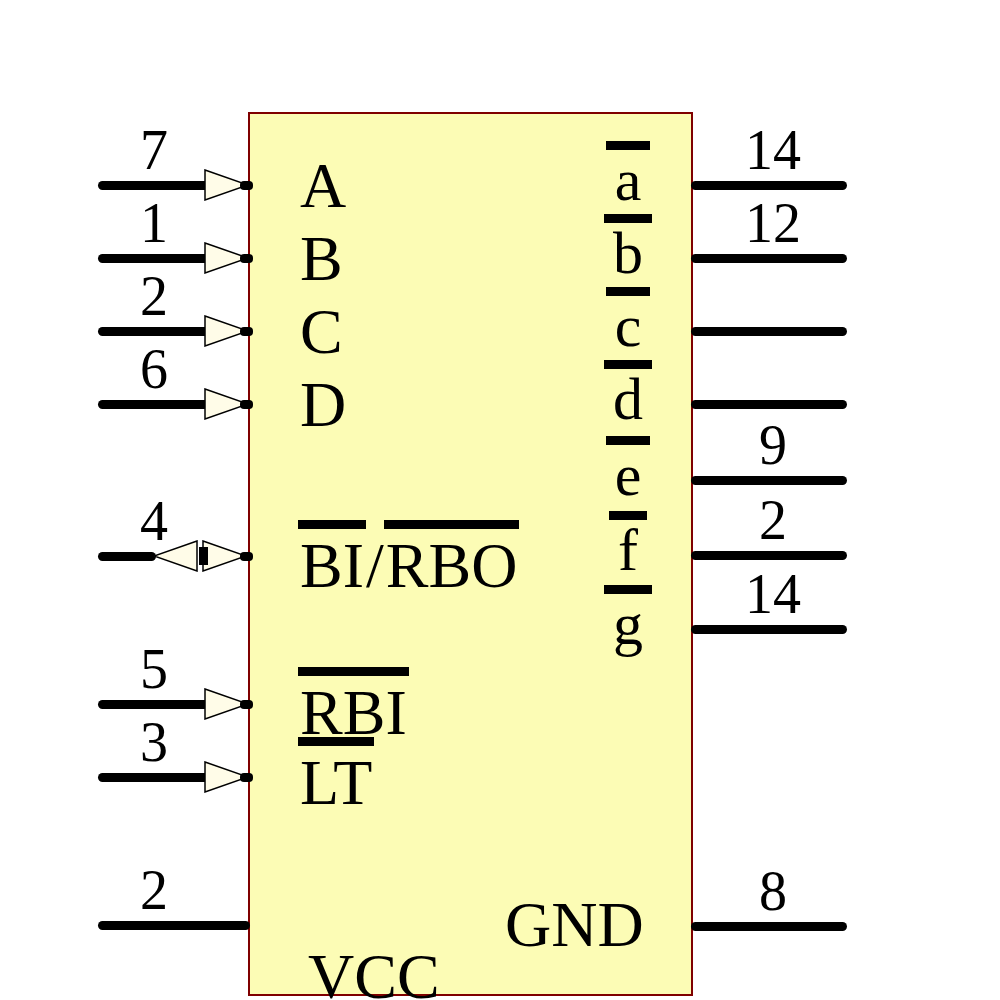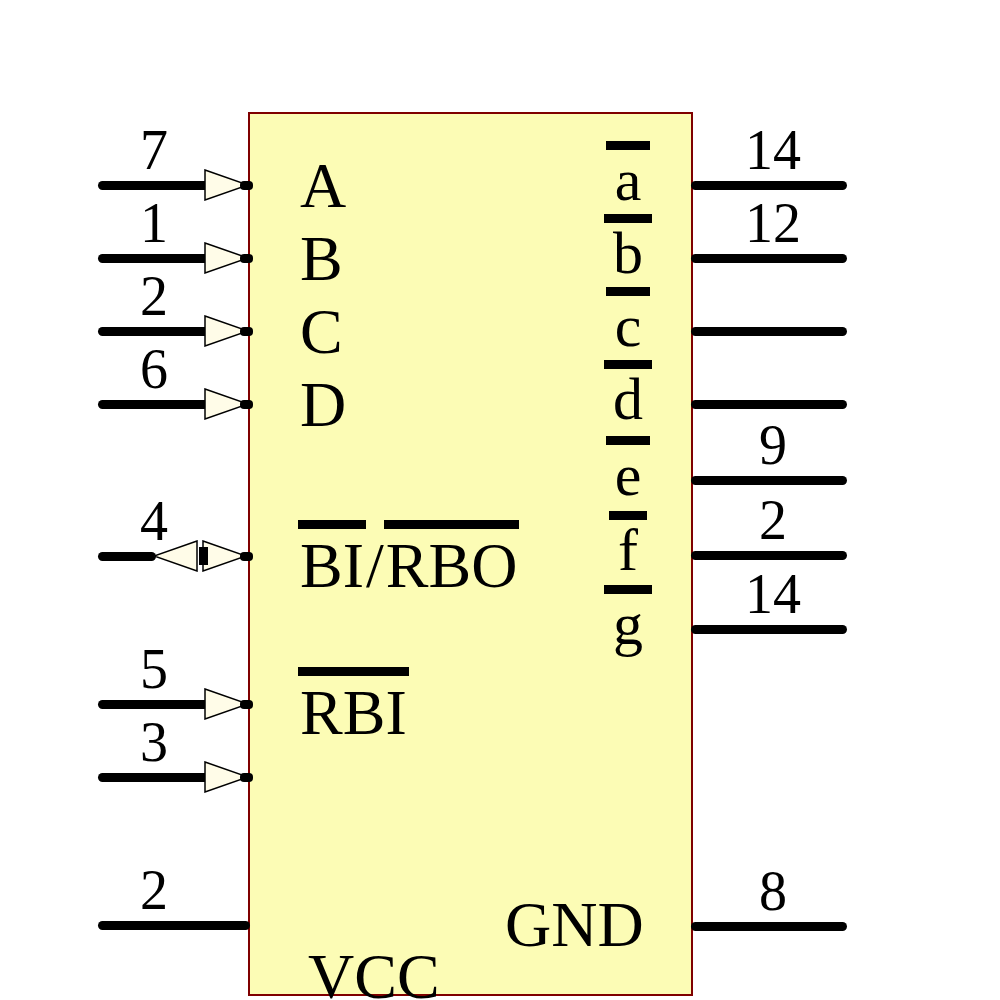--- a/index.html
+++ b/index.html
@@ -97,20 +97,21 @@
     </svg>
   <div class="nub" style="top:700px"></div>
   <div class="inlbl" style="left:298px; top:667px"><span class="ovl2">RBI</span></div>
 
   <div class="num l" style="top:714px">3</div>
   <div class="wire l" style="top:773px"></div>
   <svg class="arrow" style="left:204px; top:761px" viewBox="0 0 46 32">
       <polygon points="1,1 44,16 1,31"></polygon>
     </svg>
   <div class="nub" style="top:773px"></div>
+  <div class="inlbl" style="left:298px; top:737px"><span class="ovl2">LT</span></div>
 
   <div class="num l" style="top:862px">2</div>
   <div class="wire l16" style="top:921px"></div>
   <div class="inlbl" style="left:308px; top:945px">VCC</div>
 
   <div class="num r" style="top:122px">14</div>
   <div class="wire r" style="top:181px"></div>
   <div class="outlbl" style="top:141px"><span class="ovl">a</span></div>
 
   <div class="num r" style="top:195px">12</div>

